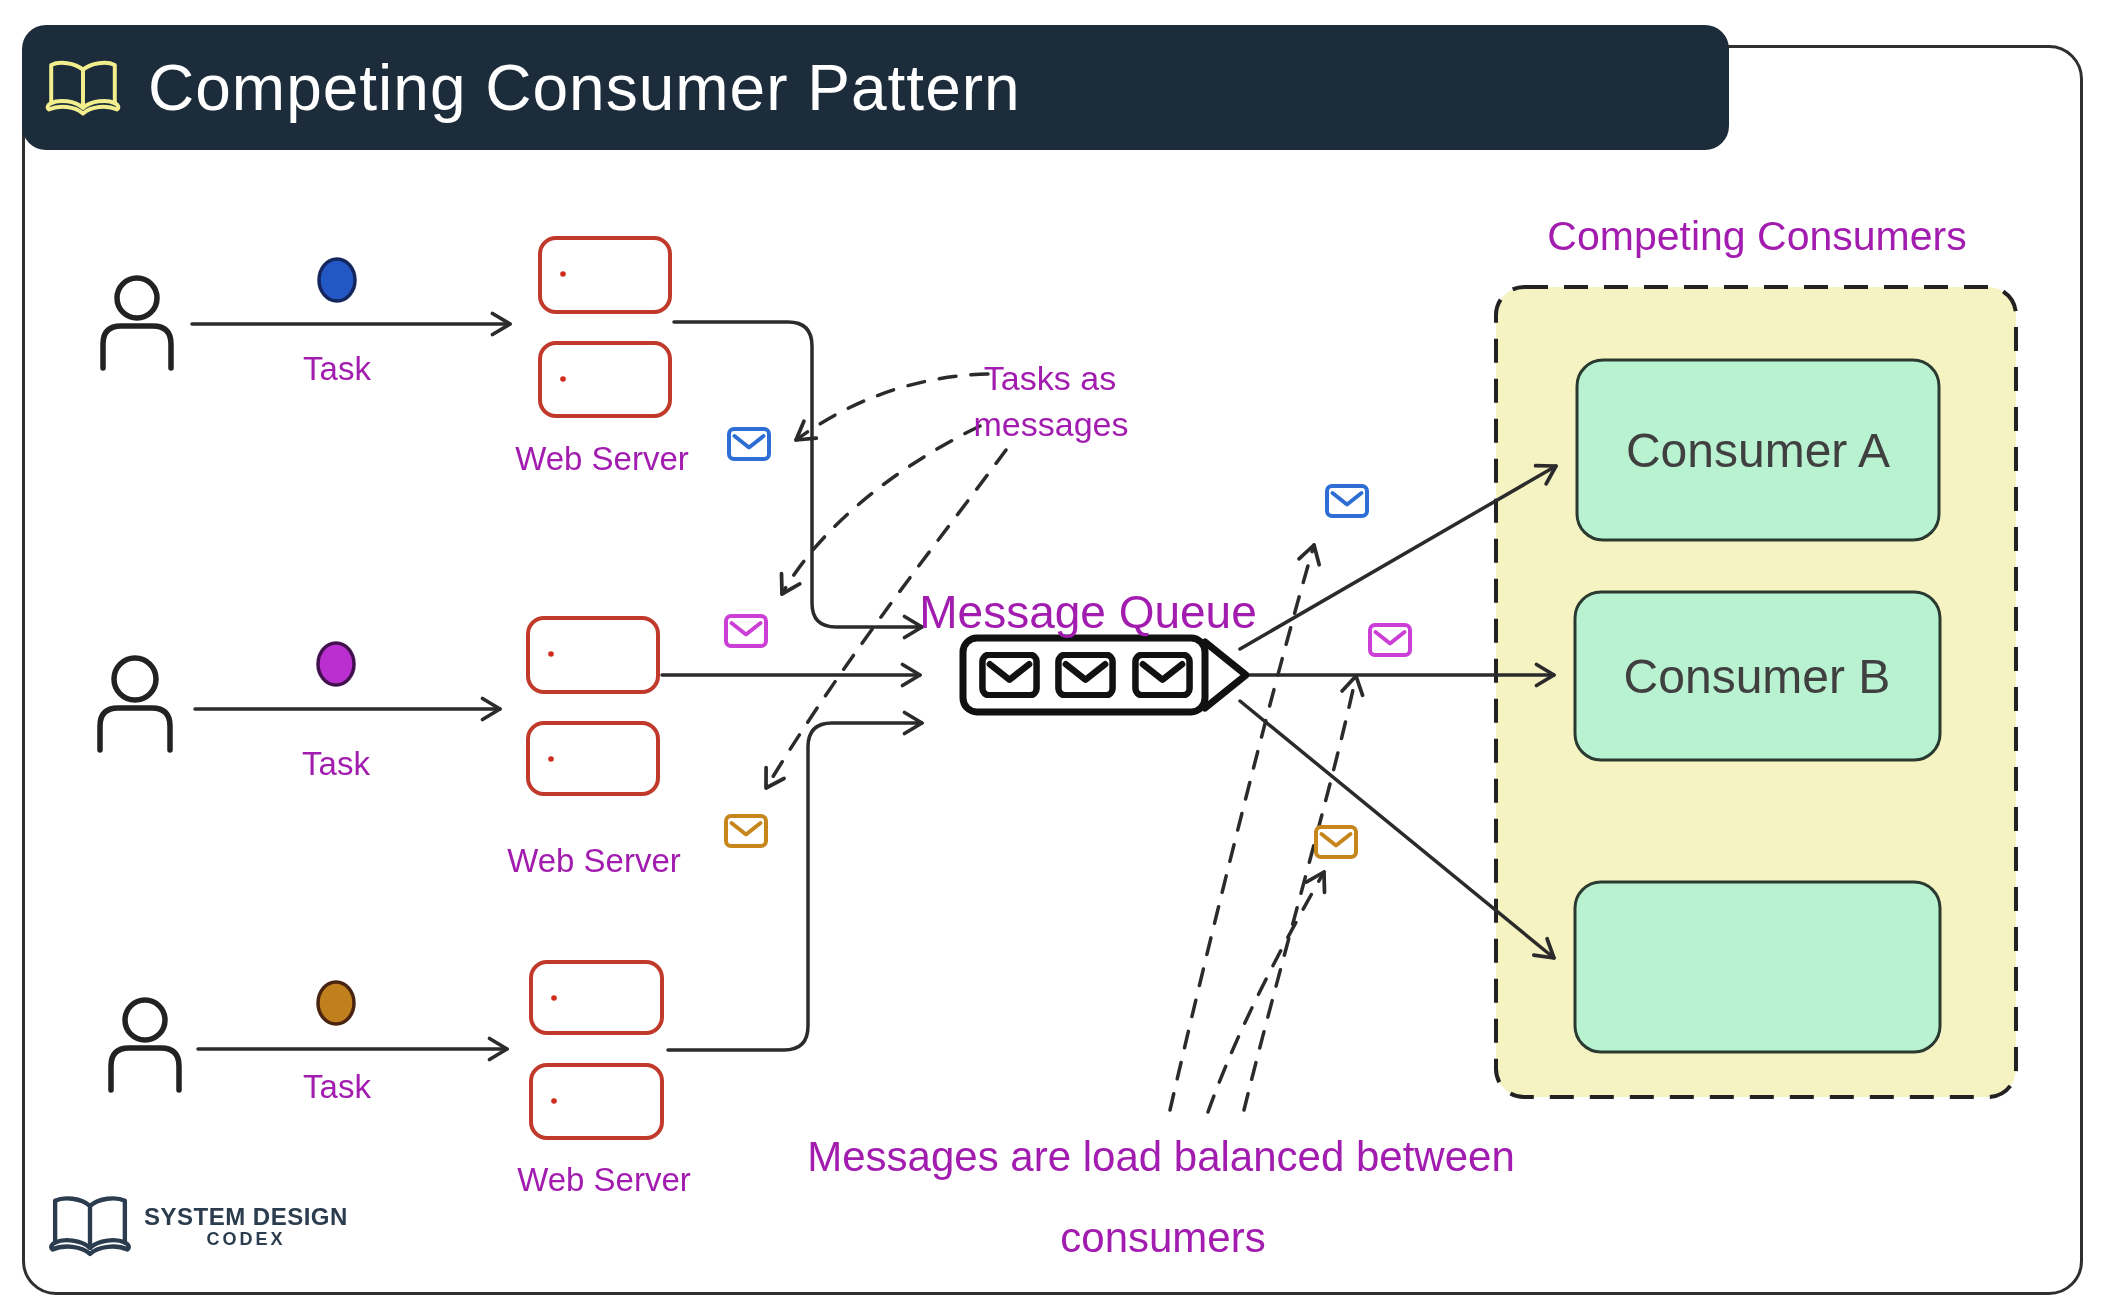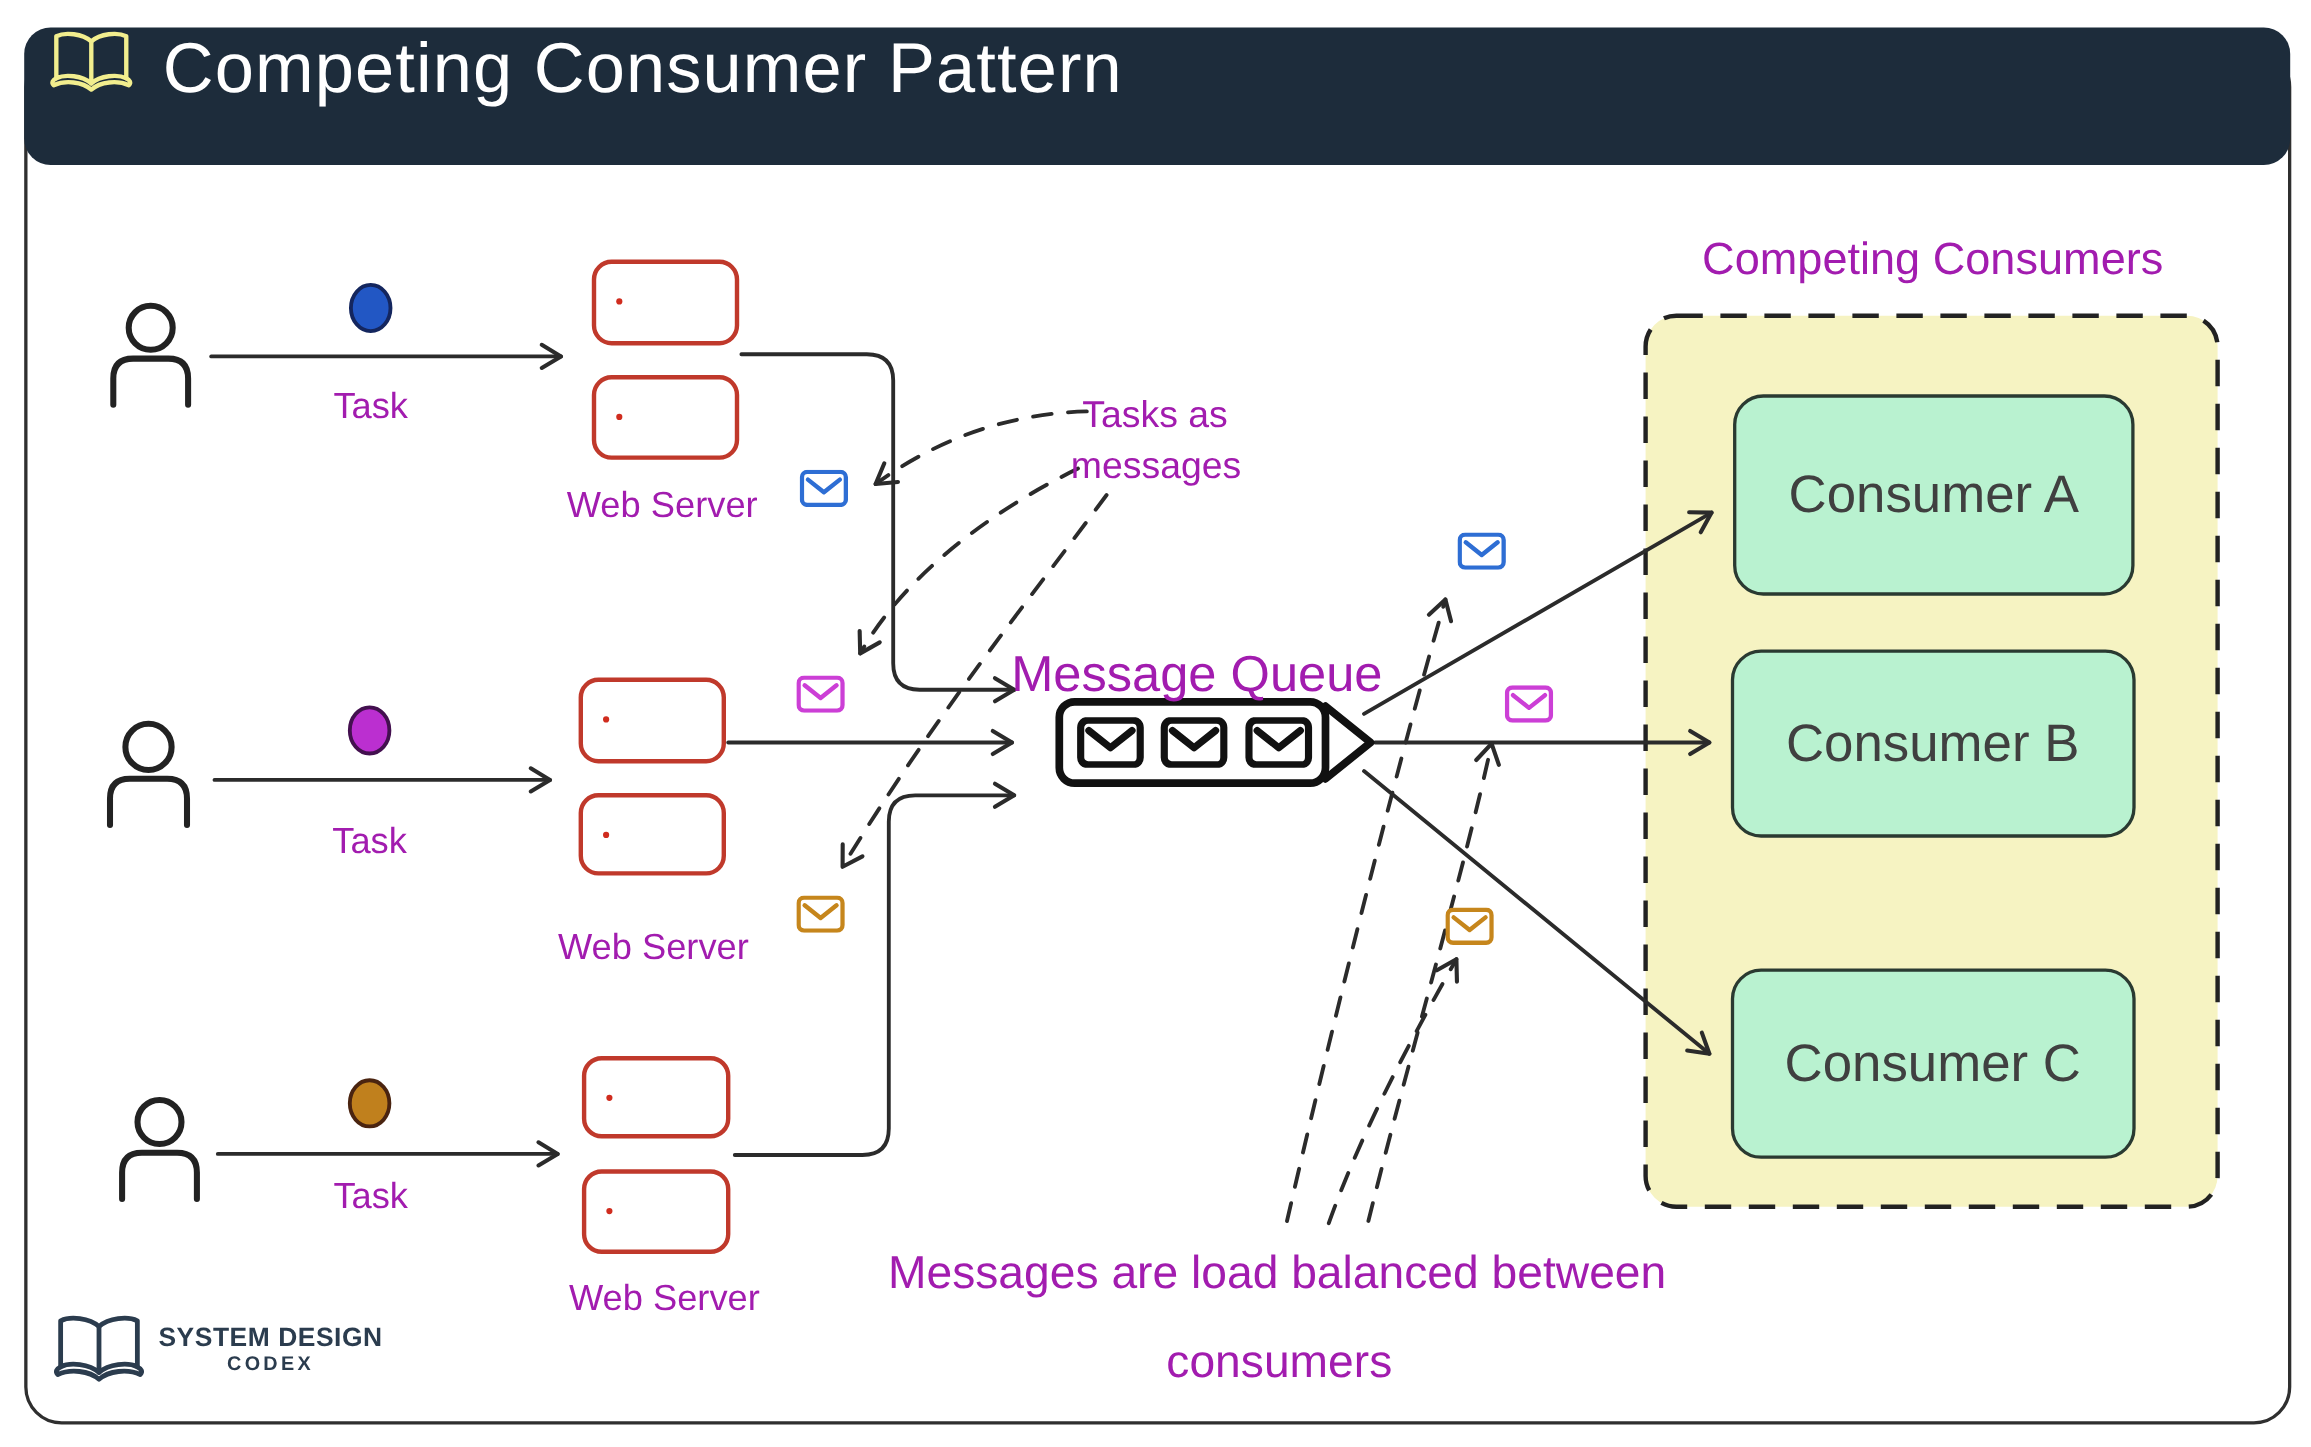--- a/index.html
+++ b/index.html
@@ -1,21 +1,21 @@
 <!DOCTYPE html>
 <html><head>
 <meta charset="utf-8">
 <style>
   html,body{margin:0;padding:0;background:#ffffff;}
   .page{position:relative;width:2101px;height:1315px;background:#ffffff;overflow:hidden;
         font-family:"Liberation Sans", sans-serif;}
   .container{position:absolute;left:22px;top:45px;width:2055px;height:1244px;
              border:3px solid #2f2f2f;border-radius:34px;background:#ffffff;}
-  .header{position:absolute;left:22px;top:25px;width:2060px;height:125px;background:#1d2c3b;
-          border-radius:24px;display:flex;z-index:3;}
+  .header{position:absolute;left:22px;top:25px;width:1707px;height:125px;background:#1d2c3b;
+          border-radius:24px;display:flex;align-items:center;z-index:3;}
   .header .book{margin-left:18px;color:#f2ee8e;}
   .header .title{margin-left:22px;color:#ffffff;font-size:64px;font-weight:500;letter-spacing:1px;white-space:nowrap;}
   .canvas{position:absolute;left:0;top:0;width:2101px;height:1315px;z-index:2;}
   .lbl{position:absolute;transform:translate(-50%,-50%);white-space:nowrap;color:#a21caf;z-index:4;}
   .f-task{font-size:33px;}
   .f-ws{font-size:33px;}
   .f-mq{font-size:46px;margin-top:24px;}
   .f-tam{font-size:34px;}
   .f-lb{font-size:42px;}
   .f-cctitle{font-size:41px;}
@@ -156,21 +156,20 @@
 
   <div class="lbl f-tam" style="left:1050px;top:378px;">Tasks as</div>
   <div class="lbl f-tam" style="left:1051px;top:424px;">messages</div>
 
   <div class="lbl f-lb" style="left:1161px;top:1157px;">Messages are load balanced between</div>
   <div class="lbl f-lb" style="left:1163px;top:1238px;">consumers</div>
 
   <div class="lbl f-cctitle" style="left:1757px;top:236px;">Competing Consumers</div>
   <div class="lbl f-consumer" style="left:1758px;top:450px;">Consumer A</div>
   <div class="lbl f-consumer" style="left:1757px;top:676px;">Consumer B</div>
-  <div class="lbl f-consumer" style="left:1757px;top:967px;">Consumer C</div>
 
   <div class="logo">
     <svg width="88" height="68">
         <use href="#book"></use>
       </svg>
     <div class="ltext">
       <span class="l1">SYSTEM DESIGN</span>
       <span class="l2">CODEX</span>
     </div>
   </div>

